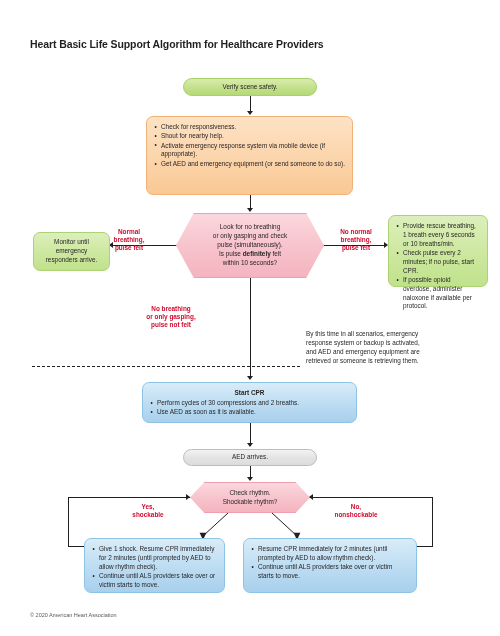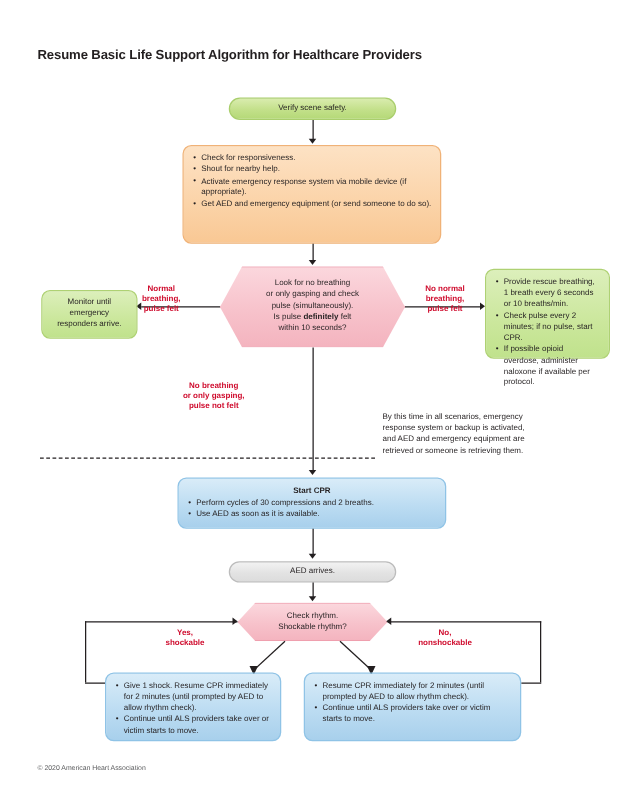--- a/index.html
+++ b/index.html
@@ -180,21 +180,21 @@
     border-left: 4.5px solid #231f20;
   }
   svg.diag { position: absolute; overflow: visible; }
   b { font-weight: bold; }
 </style>
 </head>
 <body>
 
 <div id="page">
 
-  <div class="abs" id="title">Resume Basic Life Support Algorithm for Healthcare Providers</div>
+  <div class="abs" id="title">Heart Basic Life Support Algorithm for Healthcare Providers</div>
 
   <div class="abs node pill pill-green" style="left:183px; top:78px; width:134px; height:18px;">
     <span>Verify scene safety.</span>
   </div>
 
   <div class="abs ln vline" style="left:249.5px; top:96px; height:16px;"></div>
   <div class="abs arr arr-down" style="left:246.5px; top:111px;"></div>
 
   <div class="abs node box box-orange" style="left:146px; top:116px; width:207px; height:79px;">
     <ul class="bl">

